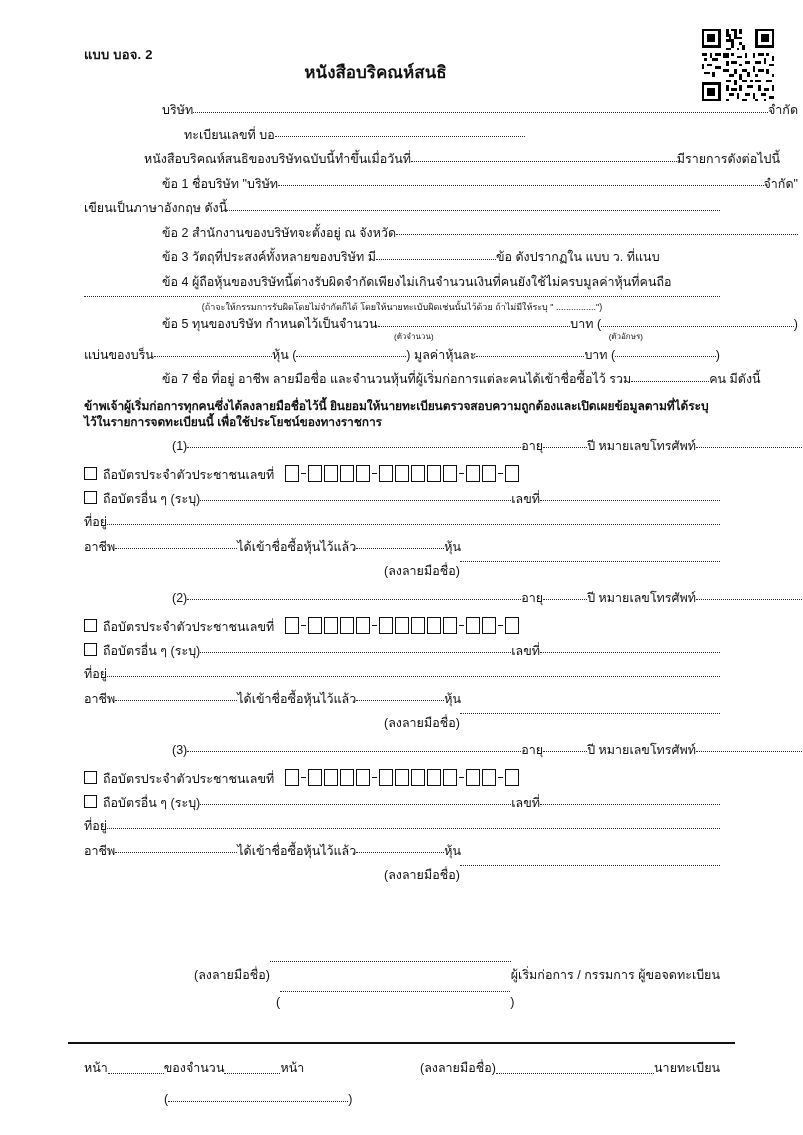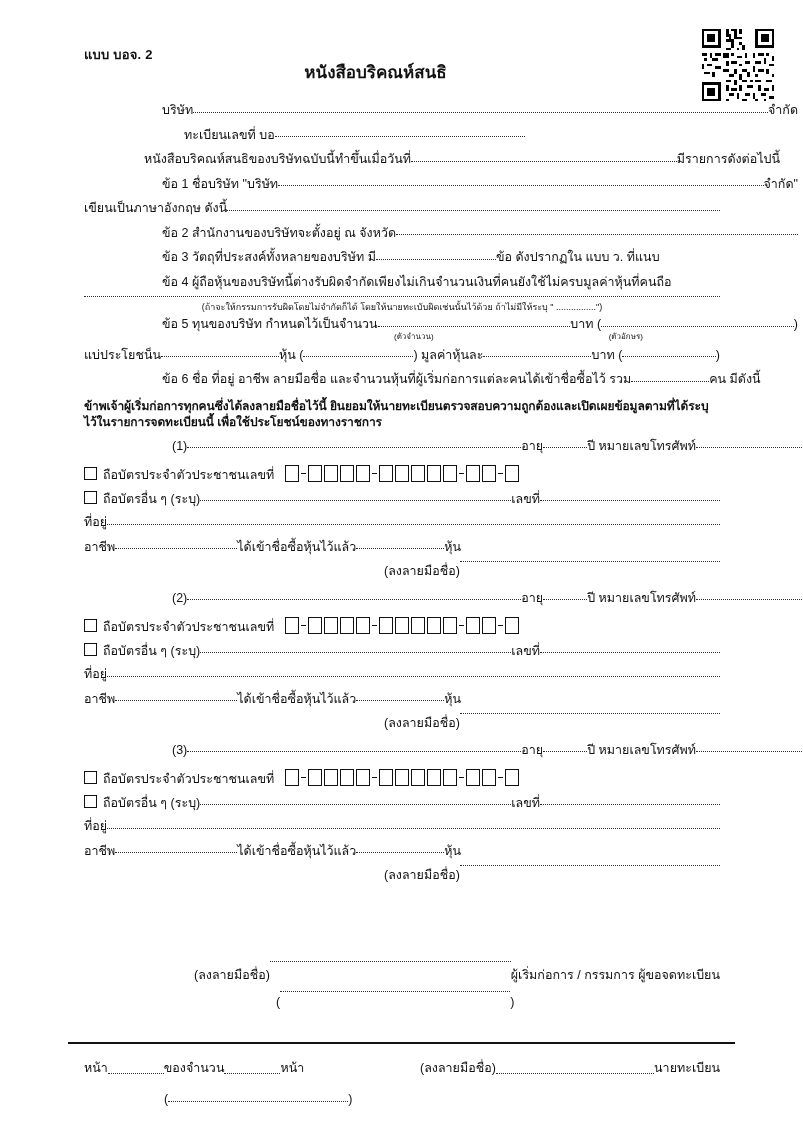--- a/index.html
+++ b/index.html
@@ -321,33 +321,33 @@
       <span class="lbl">)</span>
     </div>
     <div class="subcap">
       <span style="width:310px"></span>
       <span>(ตัวจำนวน)</span>
       <span style="width:175px"></span>
       <span>(ตัวอักษร)</span>
     </div>
 
     <div class="ln row">
-      <span class="lbl">แบ่ประโยชน็น</span>
+      <span class="lbl">แบ่นของบร็น</span>
       <span class="dots fixed" style="width:118px"></span>
       <span class="lbl">หุ้น (</span>
       <span class="dots fixed" style="width:110px"></span>
       <span class="lbl">) มูลค่าหุ้นละ</span>
       <span class="dots fixed" style="width:108px"></span>
       <span class="lbl">บาท (</span>
       <span class="dots"></span>
       <span class="lbl">)</span>
     </div>
 
     <div class="ln row ind2">
-      <span class="lbl">ข้อ 6  ชื่อ ที่อยู่ อาชีพ ลายมือชื่อ และจำนวนหุ้นที่ผู้เริ่มก่อการแต่ละคนได้เข้าชื่อซื้อไว้ รวม</span>
+      <span class="lbl">ข้อ 7  ชื่อ ที่อยู่ อาชีพ ลายมือชื่อ และจำนวนหุ้นที่ผู้เริ่มก่อการแต่ละคนได้เข้าชื่อซื้อไว้ รวม</span>
       <span class="dots fixed" style="width:78px"></span>
       <span class="lbl">คน มีดังนี้</span>
       <span style="flex:1"></span>
     </div>
 
     <div class="bold-para">ข้าพเจ้าผู้เริ่มก่อการทุกคนซึ่งได้ลงลายมือชื่อไว้นี้  ยินยอมให้นายทะเบียนตรวจสอบความถูกต้องและเปิดเผยข้อมูลตามที่ได้ระบุไว้ในรายการจดทะเบียนนี้ เพื่อใช้ประโยชน์ของทางราชการ</div>
 
     <div class="person">
       <div class="ln row idxrow">
         <span class="lbl">(1)</span>

